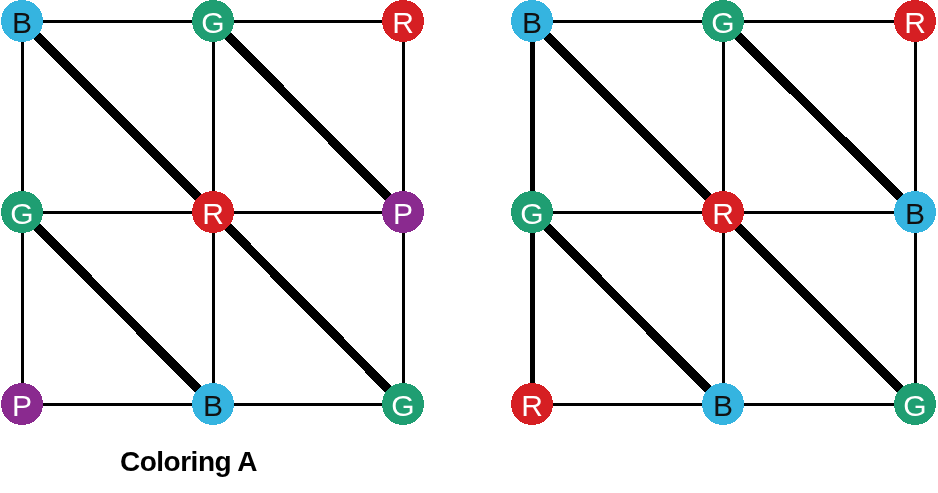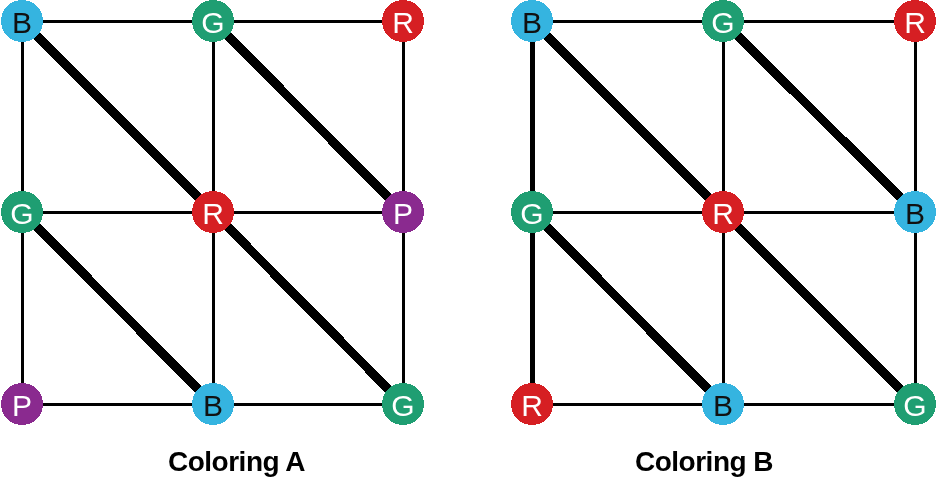--- a/index.html
+++ b/index.html
@@ -115,21 +115,21 @@
           <g>
             <circle cx="213" cy="404" r="21" fill="#35b4e0"></circle>
             <text x="213" y="405" fill="#111111" class="node-letter">B</text>
           </g>
           <g>
             <circle cx="403" cy="404" r="21" fill="#1f9e72"></circle>
             <text x="403" y="405" fill="#ffffff" class="node-letter">G</text>
           </g>
         </g>
       </svg>
-    <div class="caption" id="caption-a" style="left: 120px; top: 448px; margin-left: 48px;">Coloring A</div>
+    <div class="caption" id="caption-a" style="left: 120px; top: 448px;">Coloring A</div>
   </div>
 
   <div class="panel" id="panel-b">
     <svg class="graph" id="svg-b" viewBox="0 0 469 493">
         <g>
           <line x1="63" y1="21" x2="254" y2="21" stroke="#000000" stroke-width="3" stroke-linecap="butt"></line>
           <line x1="254" y1="21" x2="446" y2="21" stroke="#000000" stroke-width="3" stroke-linecap="butt"></line>
           <line x1="63" y1="212" x2="254" y2="212" stroke="#000000" stroke-width="3" stroke-linecap="butt"></line>
           <line x1="254" y1="212" x2="446" y2="212" stroke="#000000" stroke-width="3" stroke-linecap="butt"></line>
           <line x1="63" y1="404" x2="254" y2="404" stroke="#000000" stroke-width="3" stroke-linecap="butt"></line>
@@ -177,16 +177,15 @@
           <g>
             <circle cx="254" cy="404" r="21" fill="#35b4e0"></circle>
             <text x="254" y="405" fill="#111111" class="node-letter">B</text>
           </g>
           <g>
             <circle cx="446" cy="404" r="21" fill="#1f9e72"></circle>
             <text x="446" y="405" fill="#ffffff" class="node-letter">G</text>
           </g>
         </g>
       </svg>
-    <div class="caption" id="caption-b" style="left: 166px; top: 448px;">Coloring B</div>
   </div>
 
 </div>
 
 </body></html>

